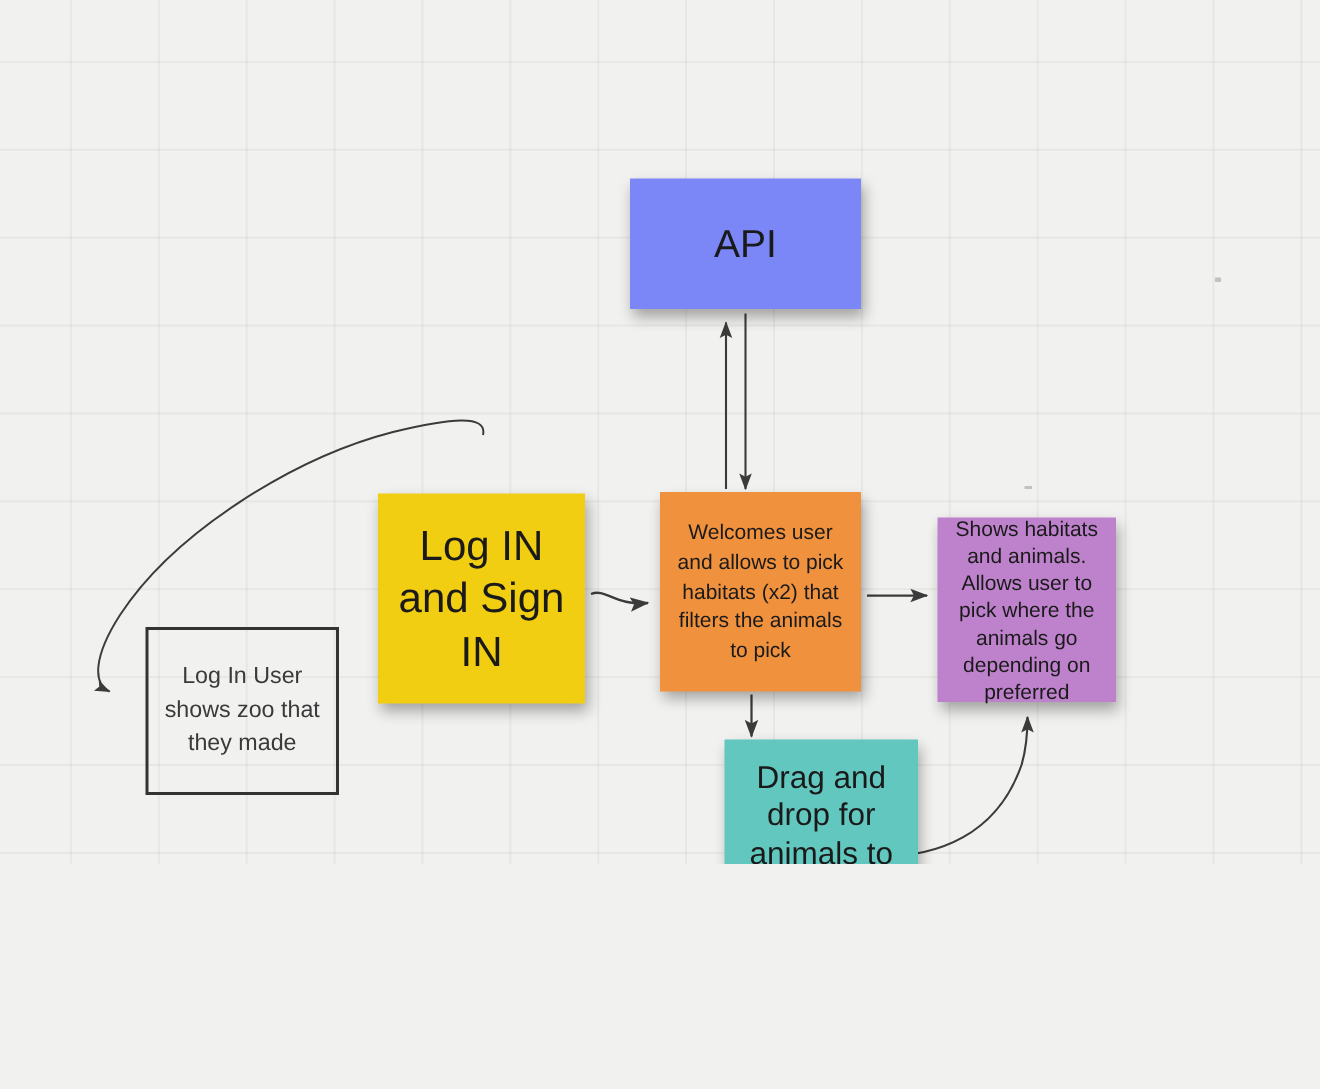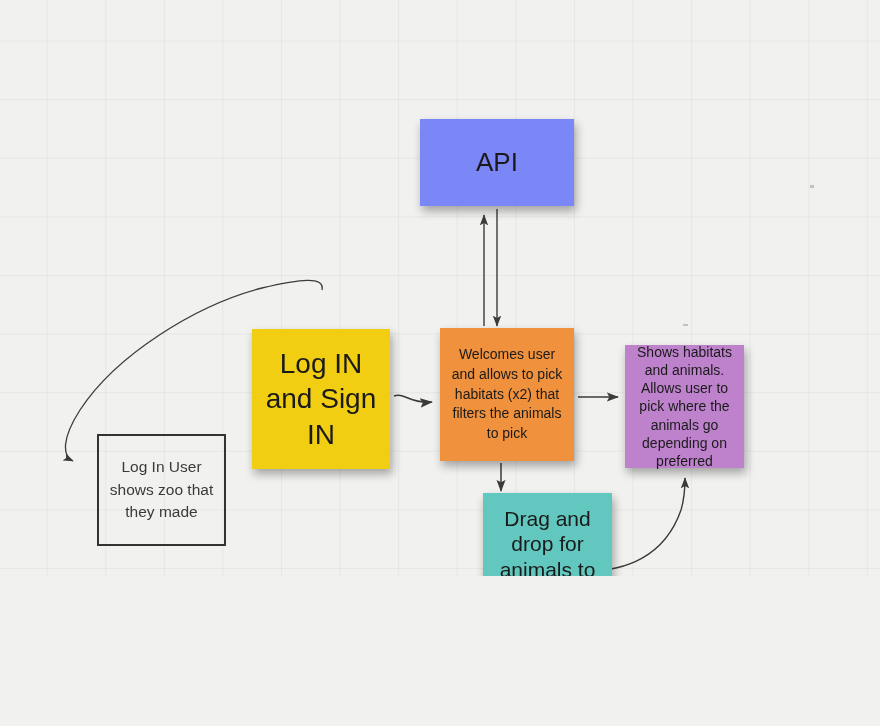--- a/index.html
+++ b/index.html
@@ -103,21 +103,20 @@
     background: transparent;
     display: flex;
     align-items: center;
     justify-content: center;
     text-align: center;
     font-size: 15.5px;
     line-height: 1.45;
     color: #3a3a3a;
     white-space: pre-line;
     user-select: none;
-    margin-top: 16px;
   }
   .speck {
     position: absolute;
     background: #9a9a9a;
     opacity: 0.55;
   }
   .speck-a { left: 810px; top: 185px; width: 4px; height: 3px; }
   .speck-b { left: 683px; top: 324px; width: 5px; height: 2px; }
 </style>
 </head>

